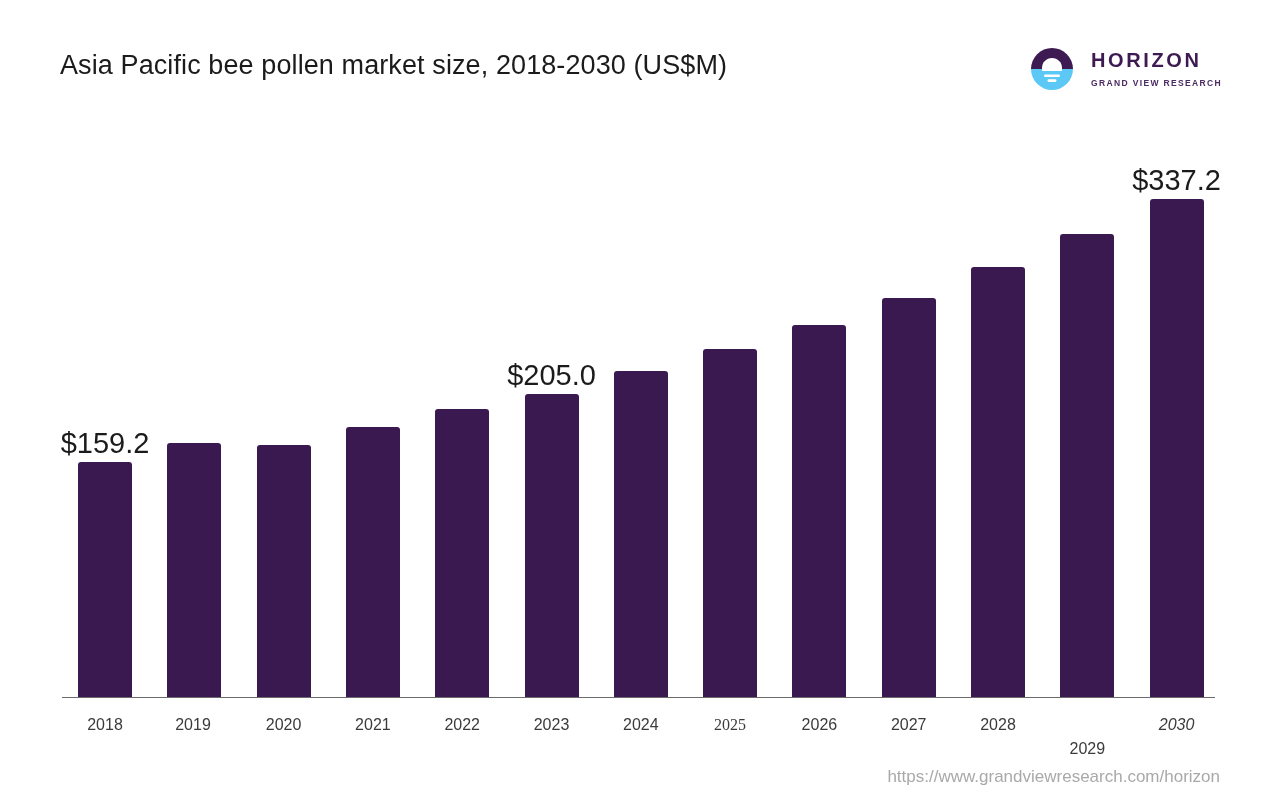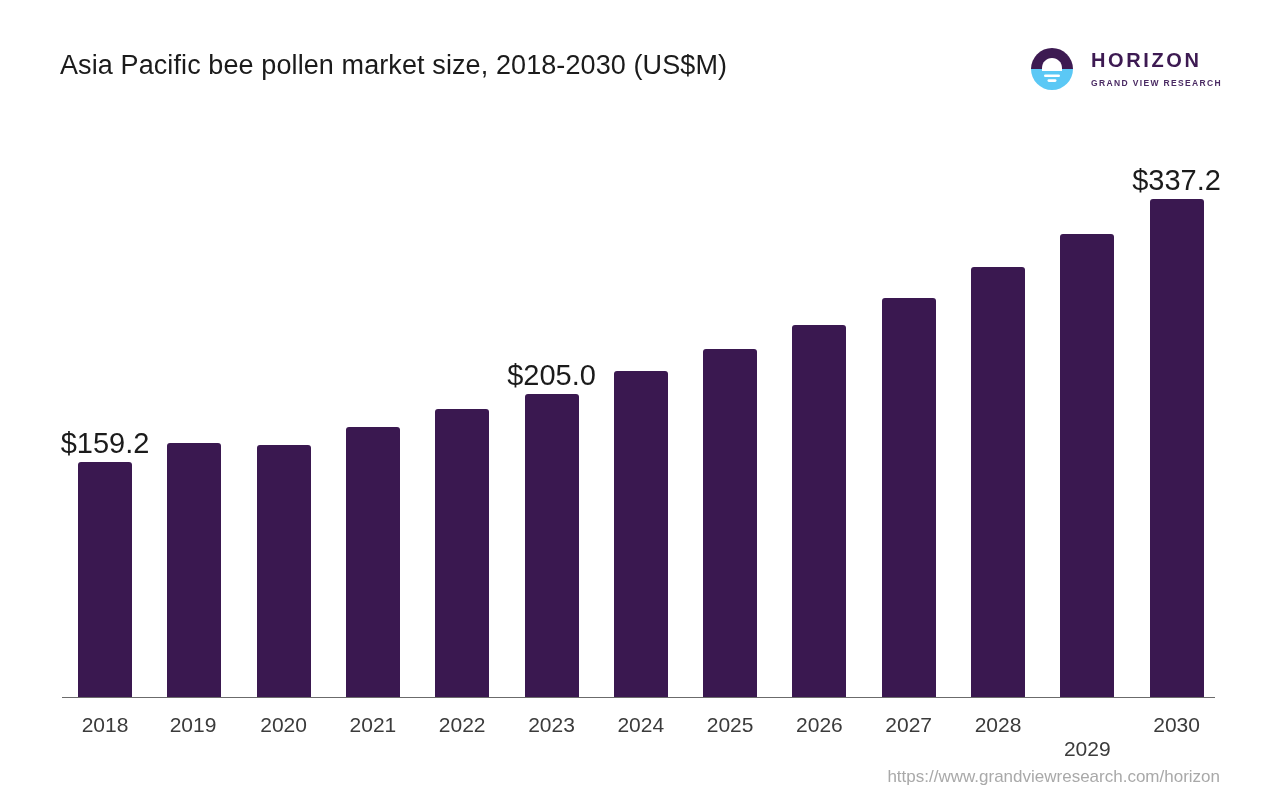--- a/index.html
+++ b/index.html
@@ -96,21 +96,21 @@
     position: absolute;
     font-size: 29px;
     color: #1b1b1b;
     white-space: nowrap;
     text-align: center;
     line-height: 24px;
   }
   .x-tick-label {
     position: absolute;
     top: 713px;
-    font-size: 21px;
+    font-size: 16px;
     color: #3b3b3b;
     text-align: center;
     line-height: 24px;
   }
 
   
   #source-url {
     position: absolute;
     right: 60px;
     top: 767px;
@@ -170,24 +170,24 @@
         <div class="bar-value-label" style="left: 1096.6px; width: 160px; top: 168.249px; color: rgb(27, 27, 27);">$337.2</div>
       </div>
     <div id="xlabels">
         <div class="x-tick-label" style="left: 60px; width: 90px; color: rgb(59, 59, 59);">2018</div>
         <div class="x-tick-label" style="left: 148px; width: 90px; color: rgb(59, 59, 59);">2019</div>
         <div class="x-tick-label" style="left: 238.6px; width: 90px; color: rgb(59, 59, 59);">2020</div>
         <div class="x-tick-label" style="left: 327.9px; width: 90px; color: rgb(59, 59, 59);">2021</div>
         <div class="x-tick-label" style="left: 417.2px; width: 90px; color: rgb(59, 59, 59);">2022</div>
         <div class="x-tick-label" style="left: 506.5px; width: 90px; color: rgb(59, 59, 59);">2023</div>
         <div class="x-tick-label" style="left: 595.8px; width: 90px; color: rgb(59, 59, 59);">2024</div>
-        <div class="x-tick-label" style="left: 685.1px; width: 90px; color: rgb(59, 59, 59);">2025</div>
+        <div class="x-tick-label" style="left: 685.1px; width: 90px; color: rgb(59, 59, 59); font-family: Liberation Serif, serif;">2025</div>
         <div class="x-tick-label" style="left: 774.4px; width: 90px; color: rgb(59, 59, 59);">2026</div>
         <div class="x-tick-label" style="left: 863.7px; width: 90px; color: rgb(59, 59, 59);">2027</div>
         <div class="x-tick-label" style="left: 953px; width: 90px; color: rgb(59, 59, 59);">2028</div>
         <div class="x-tick-label" style="left: 1042.3px; width: 90px; color: rgb(59, 59, 59); margin-top: 24px;">2029</div>
-        <div class="x-tick-label" style="left: 1131.6px; width: 90px; color: rgb(59, 59, 59);">2030</div>
+        <div class="x-tick-label" style="left: 1131.6px; width: 90px; color: rgb(59, 59, 59); font-style: italic;">2030</div>
       </div>
   </div>
 
   <div id="source-url">https://www.grandviewresearch.com/horizon</div>
 
 </div>
 
 </body></html>

